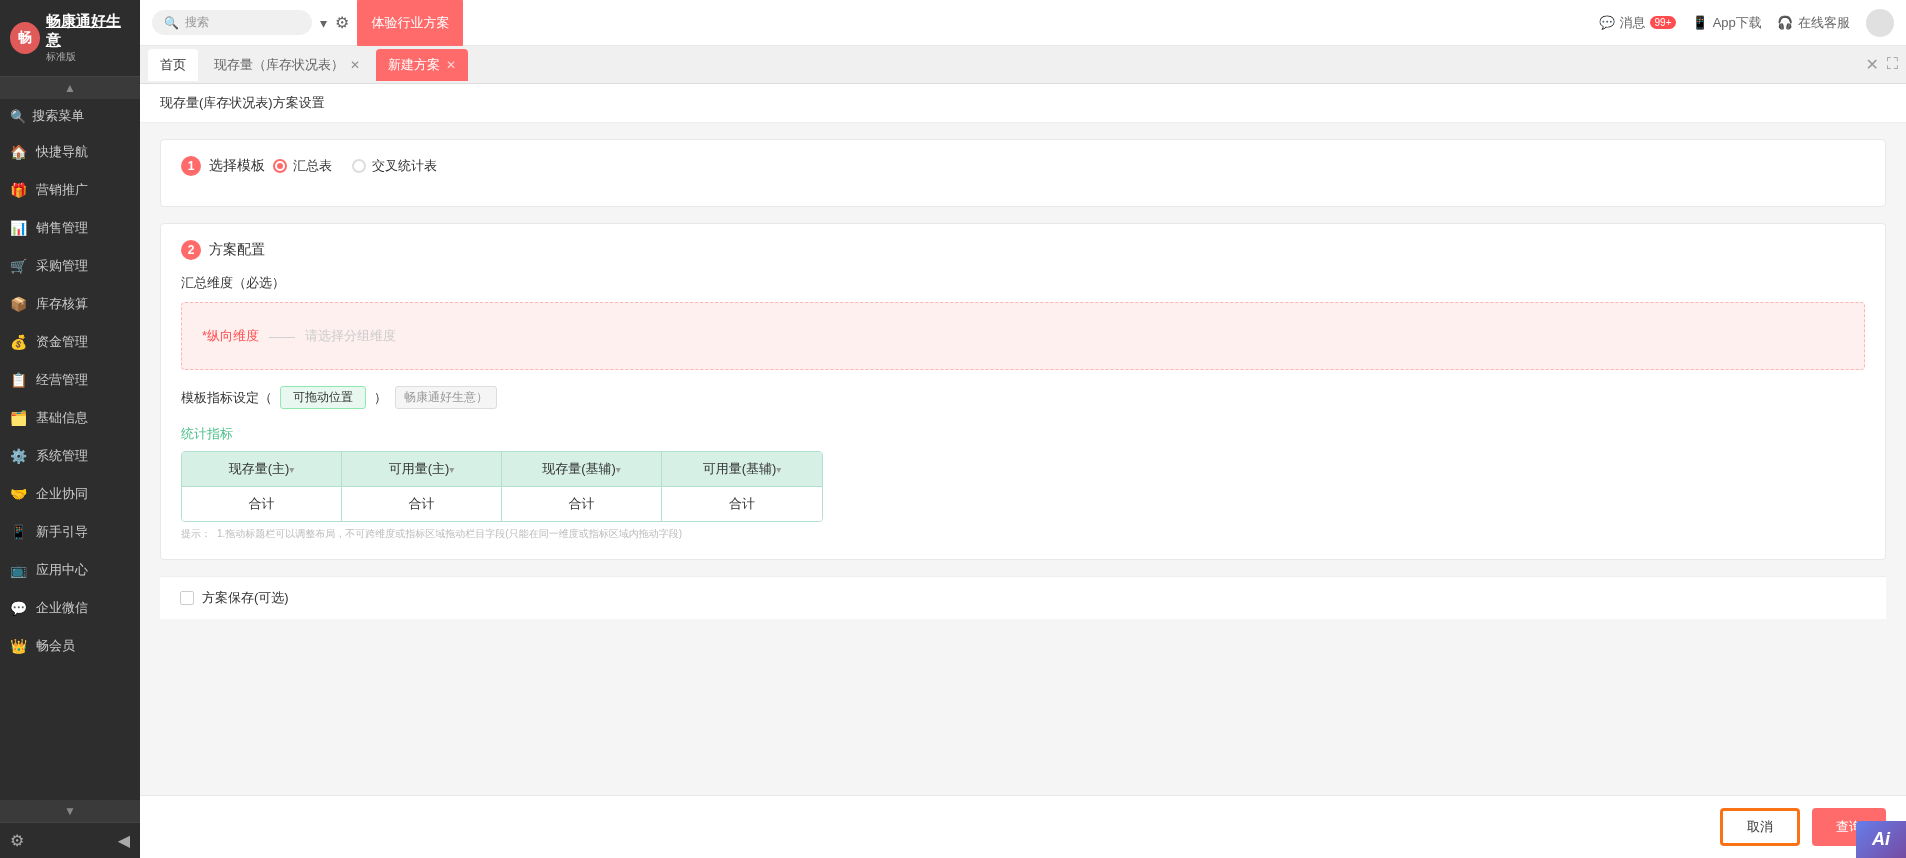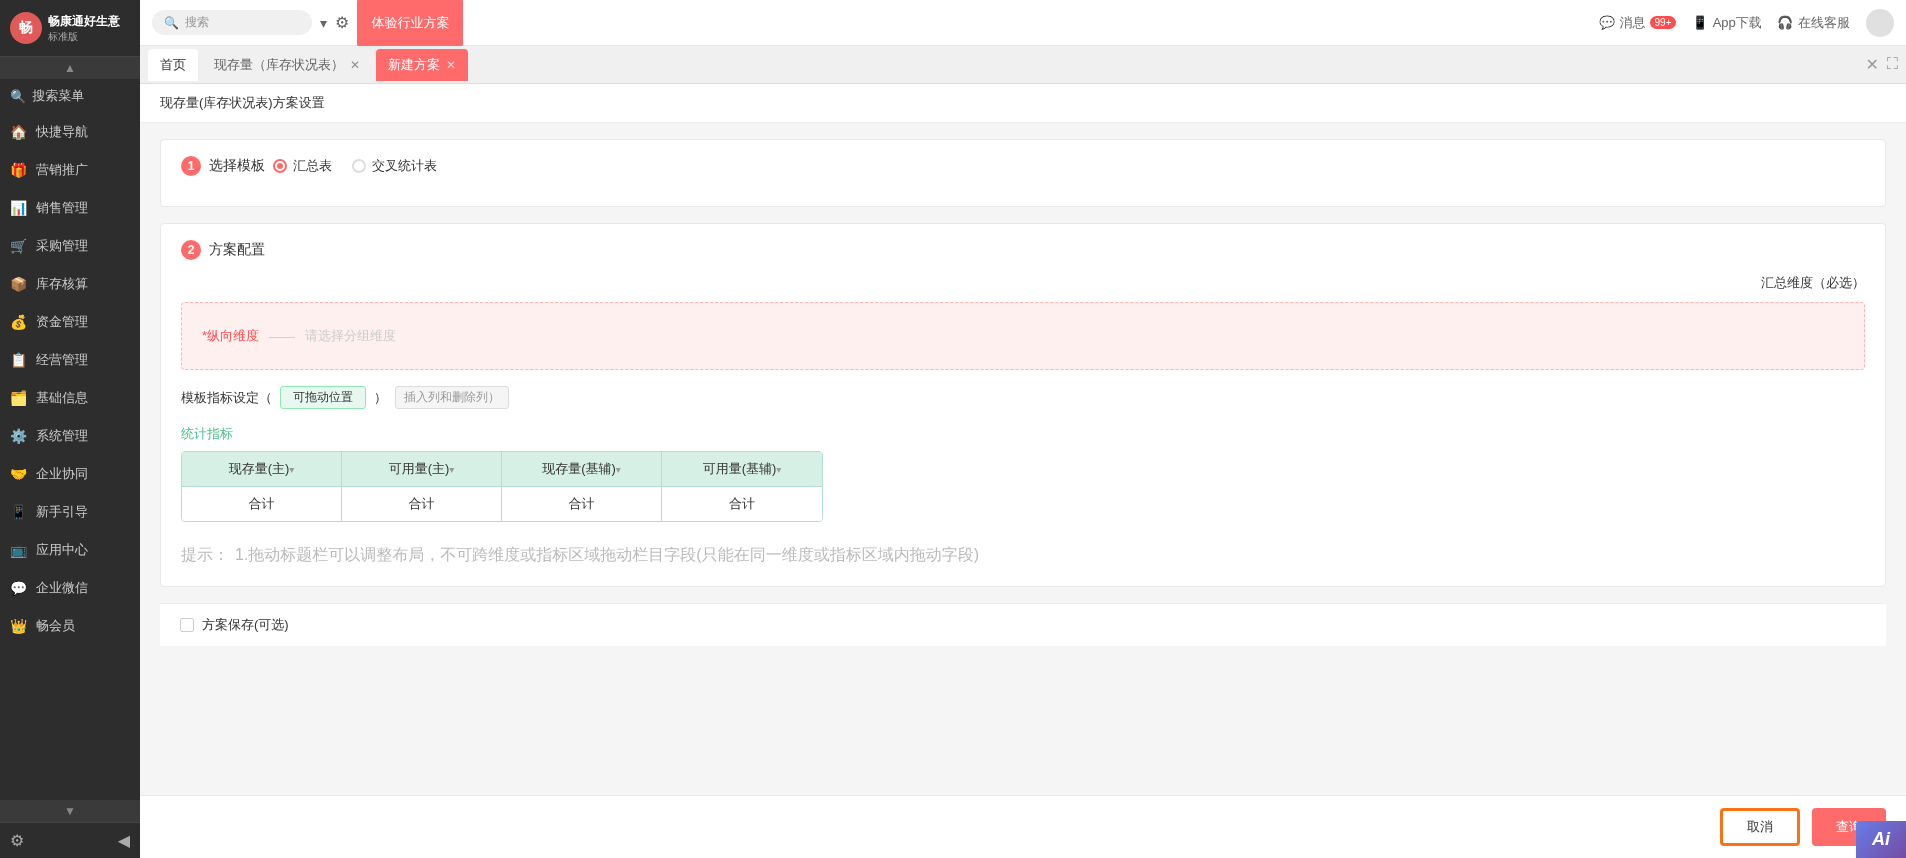--- a/index.html
+++ b/index.html
@@ -33,22 +33,23 @@
       color: white;
       font-size: 14px;
       font-weight: bold;
     }
     .sidebar-logo-text {
       display: flex;
       flex-direction: column;
     }
     .sidebar-logo-name {
       color: #fff;
-      font-size: 12px;
+      font-size: 15px;
       font-weight: bold;
+      text-decoration: underline;
     }
     .sidebar-logo-tag {
       color: #aaa;
       font-size: 10px;
     }
     .sidebar-scroll-up, .sidebar-scroll-down {
       background: #3a3a3a;
       text-align: center;
       padding: 4px;
       cursor: pointer;
@@ -307,21 +308,20 @@
       height: 6px;
       border-radius: 50%;
       background: #ff6b6b;
     }
 
     
     .dimension-label {
       font-size: 13px;
       color: #333;
       margin-bottom: 10px;
-      text-align: right;
     }
     .dimension-area {
       background: #fff0f0;
       border: 1px dashed #ffb3b3;
       border-radius: 4px;
       padding: 24px 20px;
       display: flex;
       align-items: center;
     }
     .dimension-required {
@@ -408,23 +408,22 @@
     .stats-data-row .stats-cell {
       border-top: 1px solid #b2dfd0;
     }
     .chevron-down {
       color: #999;
       font-size: 10px;
     }
 
     
     .tips-section {
-      margin-top: 16px;
       color: #bbb;
-      font-size: 16px;
+      font-size: 10px;
       line-height: 1.8;
     }
     .tips-section p {
       display: flex;
       gap: 6px;
     }
 
     
     .save-section {
       background: #fff;
@@ -659,21 +658,21 @@
         <div class="dimension-area">
           <span class="dimension-required">*纵向维度</span>
           <span class="dimension-dash">——</span>
           <span class="dimension-placeholder">请选择分组维度</span>
         </div>
 
         <div class="indicator-settings">
           <span>模板指标设定（</span>
           <span class="indicator-badge">可拖动位置</span>
           <span>）</span>
-          <span class="indicator-badge-gray">插入列和删除列）</span>
+          <span class="indicator-badge-gray">畅康通好生意）</span>
         </div>
 
         <div class="stats-section">
           <div class="stats-title">统计指标</div>
           <div class="stats-table">
             <div class="stats-header-row">
               <div class="stats-cell">
                 <span>现存量(主)</span>
                 <span class="chevron-down">▾</span>
               </div>

